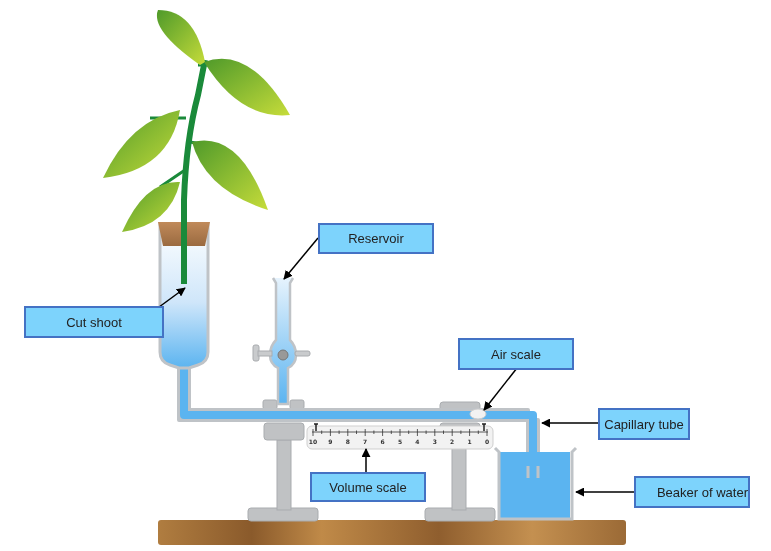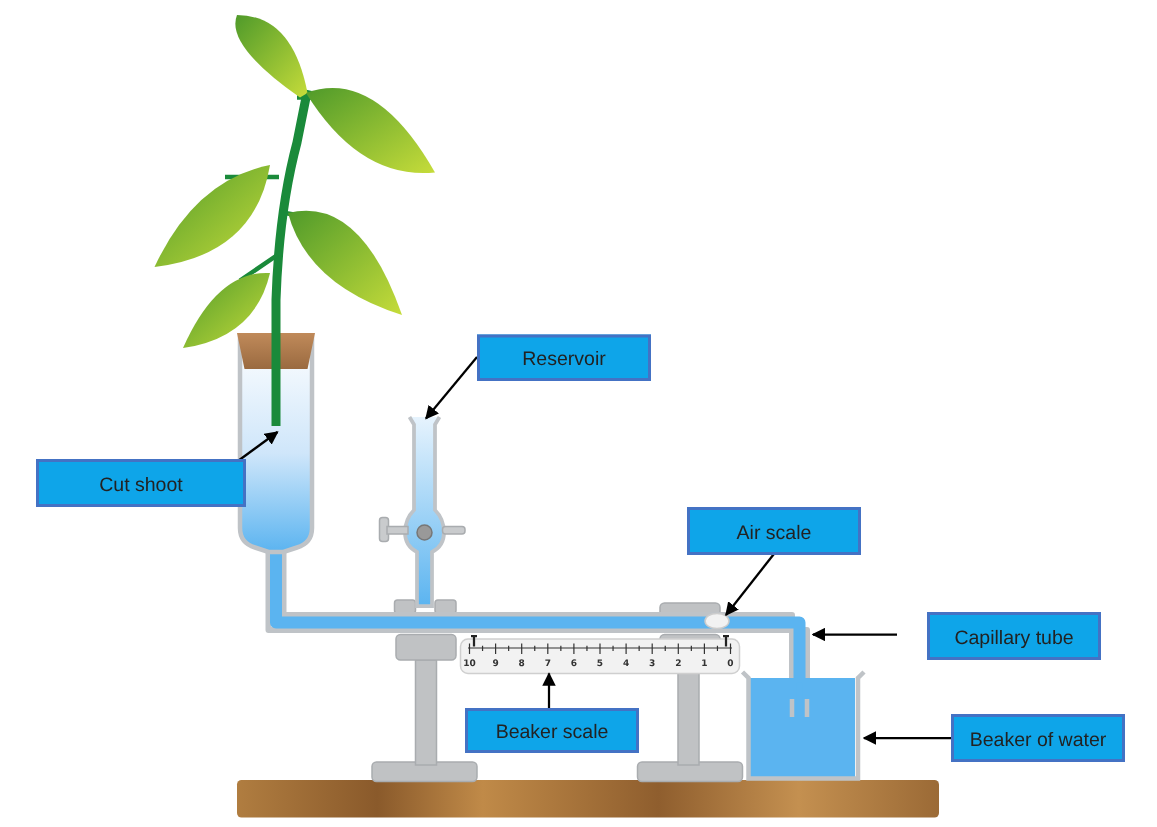--- a/index.html
+++ b/index.html
@@ -1,19 +1,19 @@
 <!DOCTYPE html>
 <html><head>
   <meta charset="utf-8">
   <style>
     html, body { margin: 0; padding: 0; background: #ffffff; }
     body { width: 771px; height: 551px; overflow: hidden; position: relative; font-family: "Liberation Sans", sans-serif; }
     #diagram { position: absolute; left: 0; top: 0; width: 771px; height: 551px; }
     .label-box {
-      position: absolute; background: #0ea5e9; border: 2px solid #4472c4;
+      position: absolute; background: #7dd3fc; border: 2px solid #4472c4;
       box-sizing: border-box; display: flex; align-items: center; justify-content: center;
       font-family: "Liberation Sans", sans-serif; font-size: 13px; color: #222;
     }
     .scale-num { font-family: "DejaVu Sans", sans-serif; font-size: 6px; font-weight: bold; fill: #333; }
   </style>
 </head>
 <body>
 
 <svg id="diagram" viewBox="0 0 771 551">
   <defs>
@@ -155,21 +155,21 @@
 
 <div class="label-box" style="left:24px;top:306px;width:140px;height:32px;">
   <span>Cut shoot</span>
 </div>
 <div class="label-box" style="left:318px;top:223px;width:116px;height:31px;">
   <span>Reservoir</span>
 </div>
 <div class="label-box" style="left:458px;top:338px;width:116px;height:32px;">
   <span>Air scale</span>
 </div>
-<div class="label-box" style="left:598px;top:408px;width:116px;height:32px;margin-left:20px;">
+<div class="label-box" style="left:598px;top:408px;width:92px;height:32px;">
   <span>Capillary tube</span>
 </div>
 <div class="label-box" style="left:310px;top:472px;width:116px;height:30px;">
-  <span>Beaker scale</span>
+  <span>Volume scale</span>
 </div>
-<div class="label-box" style="left:634px;top:476px;width:116px;height:32px;">
+<div class="label-box" style="left:634px;top:476px;width:116px;height:32px;justify-content:flex-end;">
   <span>Beaker of water</span>
 </div>
 
 </body></html>

